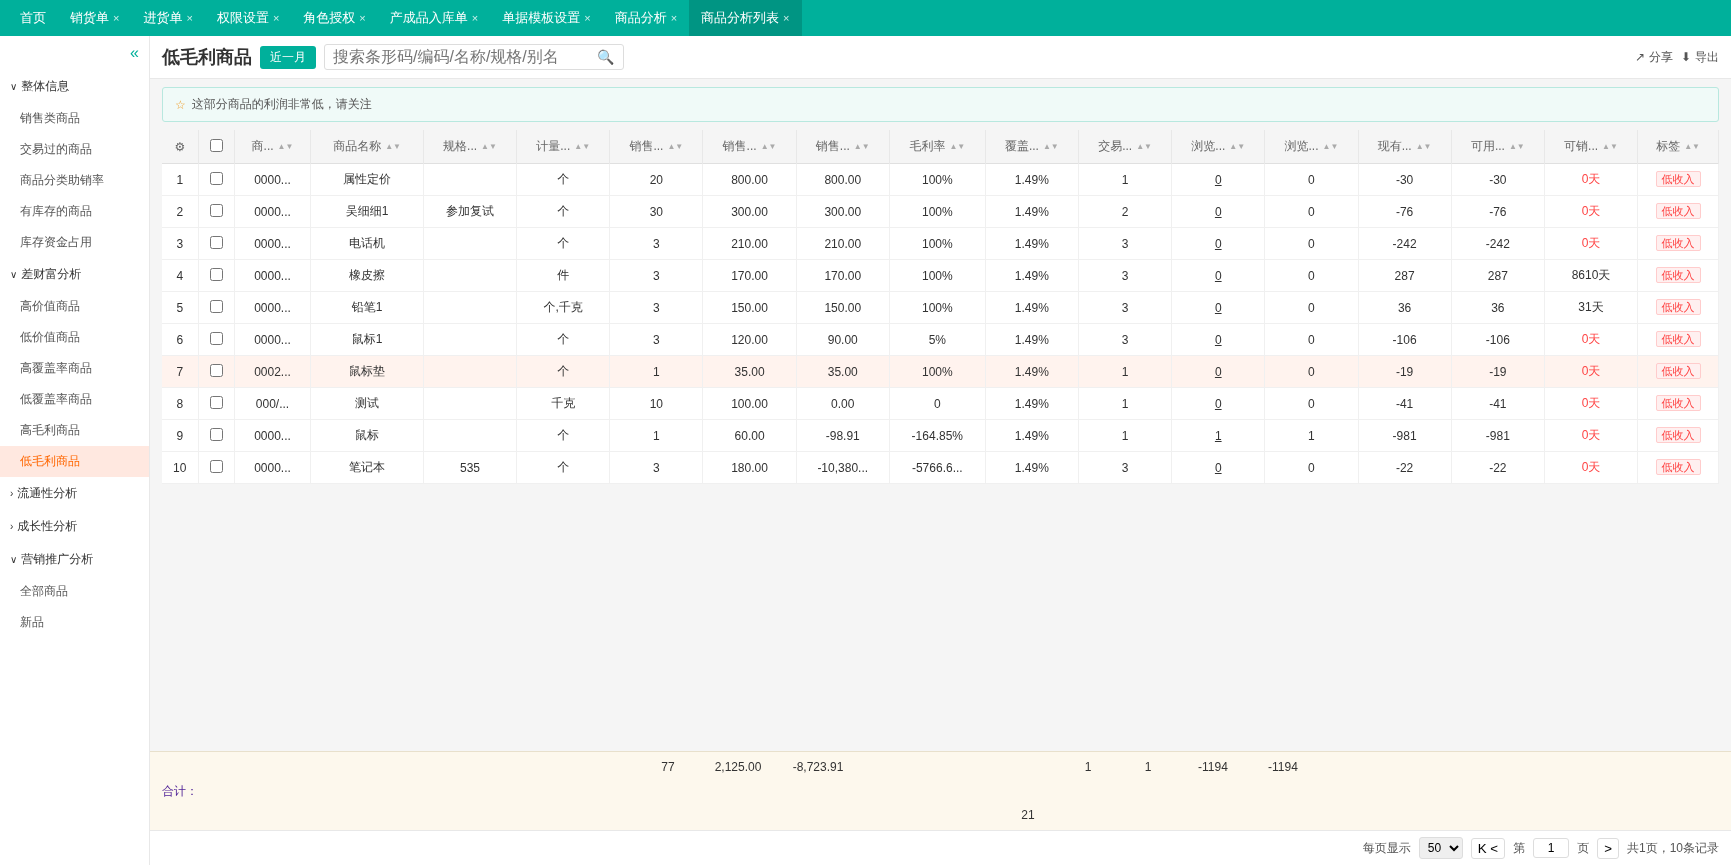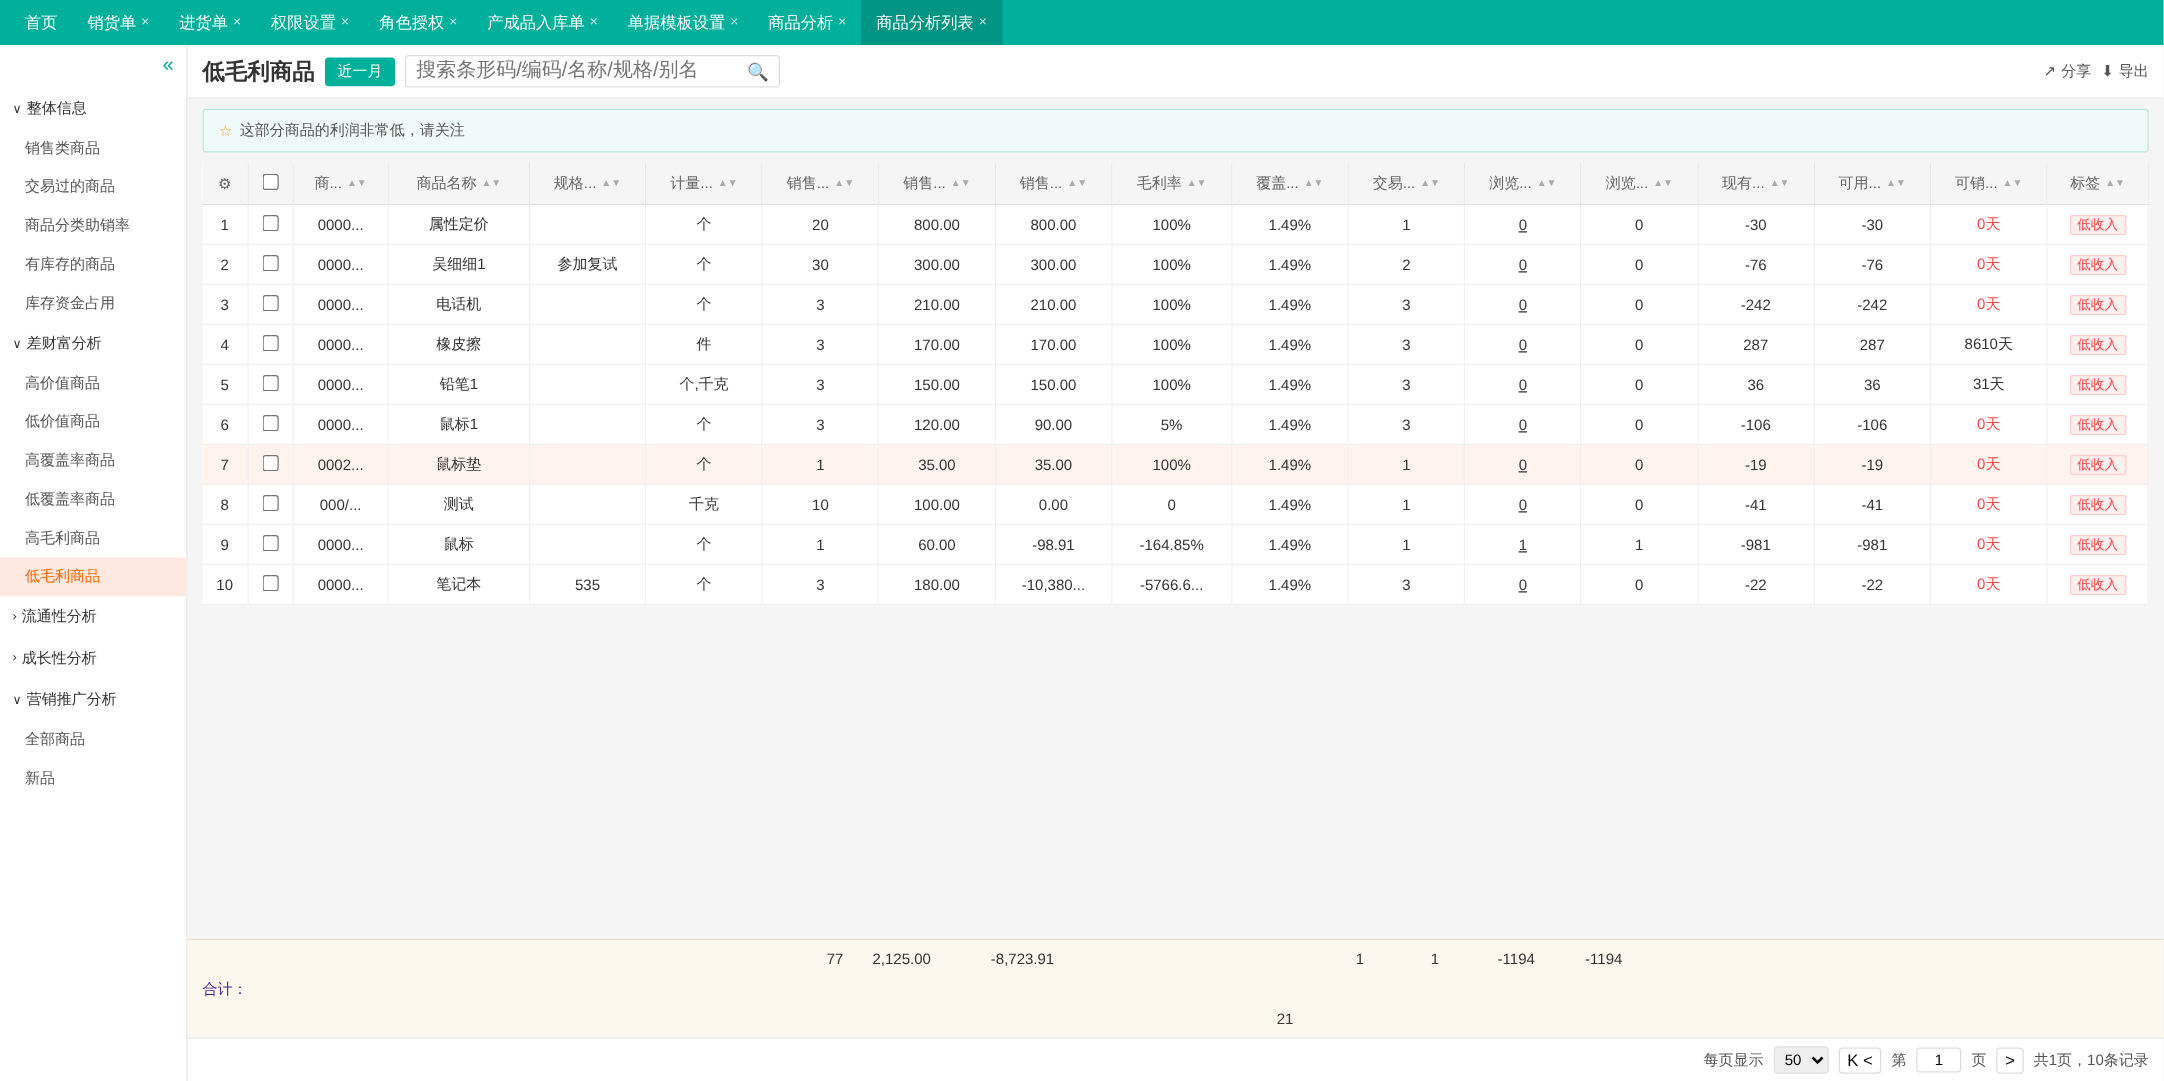--- a/index.html
+++ b/index.html
@@ -623,21 +623,21 @@
     <div class="footer-bar">
       <span class="footer-total">合计：</span>
       <span id="footer-values" style="display:flex; gap:0; flex:1;">
           <span style="display: inline-block; min-width: 60px; text-align: center;"></span>
           <span style="display: inline-block; min-width: 30px; text-align: center;"></span>
           <span style="display: inline-block; min-width: 70px; text-align: center;"></span>
           <span style="display: inline-block; min-width: 120px; text-align: center;"></span>
           <span style="display: inline-block; min-width: 70px; text-align: center;"></span>
           <span style="display: inline-block; min-width: 70px; text-align: center;"></span>
           <span style="display: inline-block; min-width: 60px; text-align: center;">77</span>
-          <span style="display: inline-block; min-width: 80px; ">2,125.00</span>
+          <span style="display: inline-block; min-width: 80px; text-align: center;">2,125.00</span>
           <span style="display: inline-block; min-width: 80px; text-align: center;">-8,723.91</span>
           <span style="display: inline-block; min-width: 70px; text-align: center;"></span>
           <span style="display: inline-block; min-width: 70px; text-align: center;"></span>
           <span style="display: inline-block; min-width: 60px; text-align: center; margin-top: 48px;">21</span>
           <span style="display: inline-block; min-width: 60px; text-align: center;">1</span>
           <span style="display: inline-block; min-width: 60px; text-align: center;">1</span>
           <span style="display: inline-block; min-width: 70px; text-align: center;">-1194</span>
           <span style="display: inline-block; min-width: 70px; text-align: center;">-1194</span>
           <span style="display: inline-block; min-width: 60px; text-align: center;"></span>
           <span style="display: inline-block; min-width: 60px; text-align: center;"></span>

